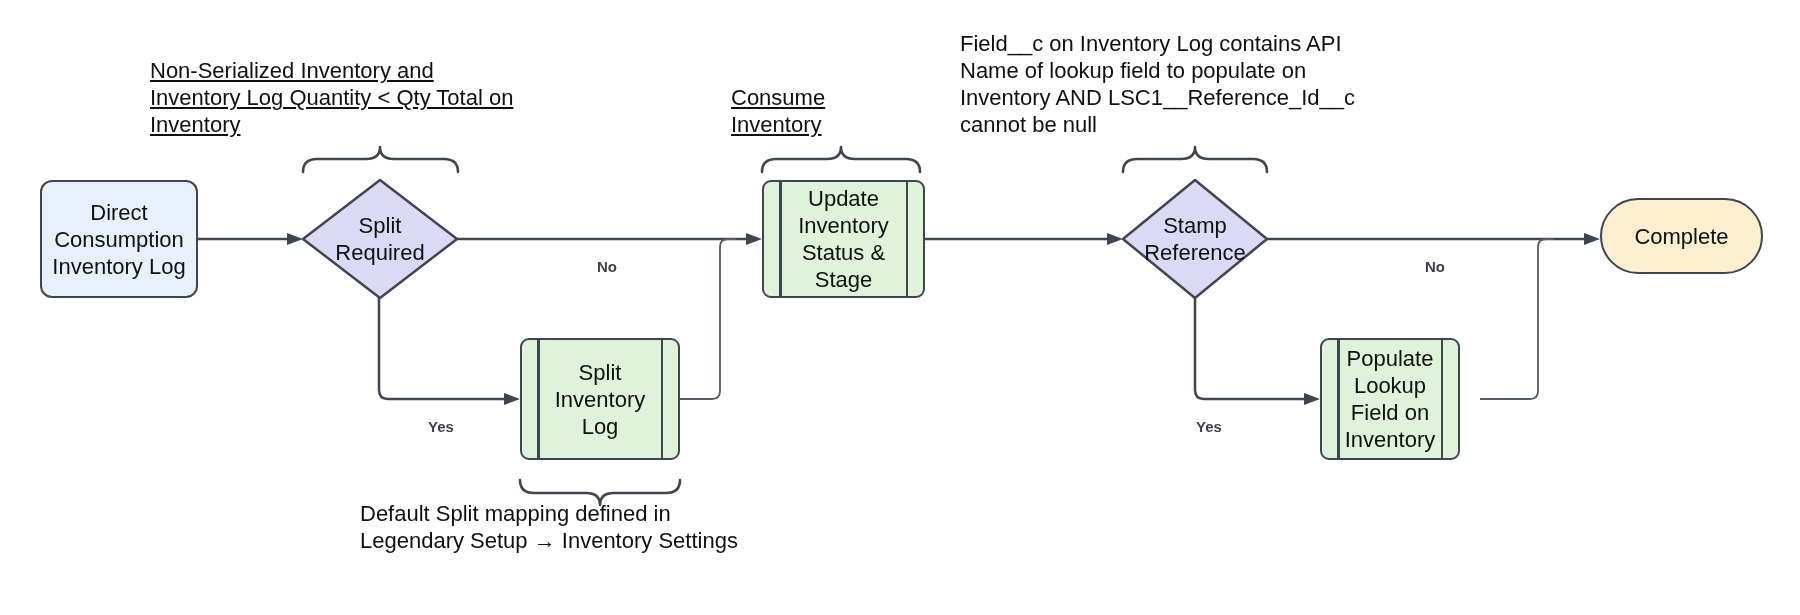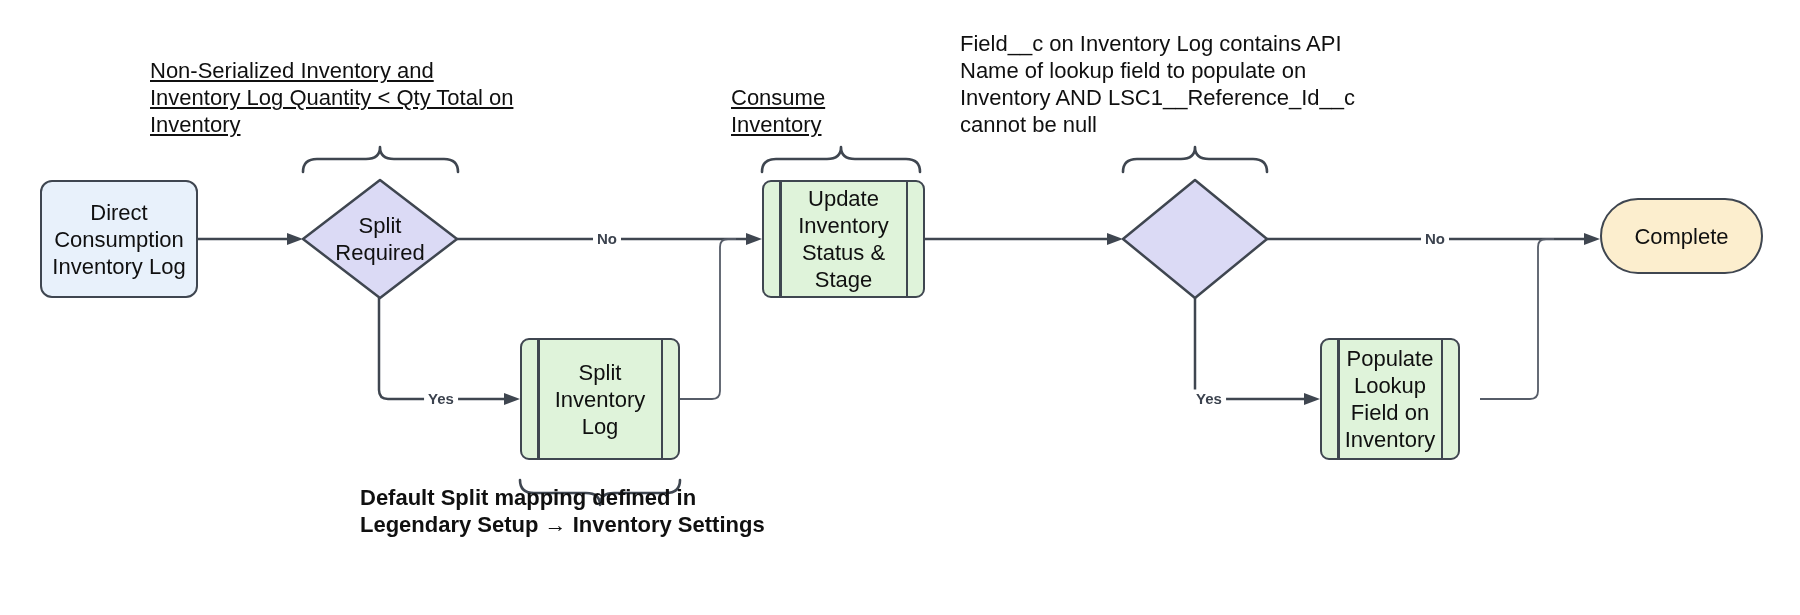--- a/index.html
+++ b/index.html
@@ -38,21 +38,21 @@
   .node-decision .shape{fill:var(--fill_purple);stroke:var(--stroke);stroke-width:2.5px;stroke-linejoin:round;}
   .node-label{position:relative;z-index:2;white-space:pre-line;}
   .sub-bar{position:absolute;top:0;bottom:0;width:2.5px;background:var(--stroke);z-index:1;}
   .sub-bar.left{left:15px;} .sub-bar.right{right:15px;}
   .annotation{
     position:absolute;white-space:pre-line;
     font-size:22px;line-height:27px;color:var(--text);
   }
   .edge-label{
     position:absolute;transform:translate(-50%,-50%);background:var(--background);
-    font-size:15px;font-weight:bold;color:var(--label_text);padding:0 4px;z-index:3;
+    font-size:15px;font-weight:bold;color:var(--label_text);padding:0 4px;z-index:3;margin-top:28px;
   }
 </style>
 </head>
 <body>
 
 <div class="canvas">
 
   <svg class="wires" viewBox="0 0 1800 615">
 
     <path class="wire" d="M198,239 H287"></path>
@@ -79,21 +79,21 @@
 
   <div class="annotation" style="left:150px;top:57px;width:460px;text-decoration:underline;">Non-Serialized Inventory and
 Inventory Log Quantity &lt; Qty Total on
 Inventory</div>
   <div class="annotation" style="left:731px;top:84px;width:220px;text-decoration:underline;">Consume
 Inventory</div>
   <div class="annotation" style="left:960px;top:30px;width:470px;">Field__c on Inventory Log contains API
 Name of lookup field to populate on
 Inventory AND LSC1__Reference_Id__c
 cannot be null</div>
-  <div class="annotation" style="left:360px;top:484px;width:480px;font-weight:bold;">Default Split mapping defined in
+  <div class="annotation" style="left:360px;top:500px;width:480px;">Default Split mapping defined in
 Legendary Setup → Inventory Settings</div>
 
   <div class="node node-rect" style="left:40px;top:180px;width:158px;height:118px;">
     <span class="node-label">Direct
 Consumption
 Inventory Log</span>
   </div>
 
   <div class="node node-decision" style="left:301px;top:178px;width:158px;height:122px;">
     <svg viewBox="0 0 158 122" preserveAspectRatio="none">
@@ -109,20 +109,22 @@
     <span class="node-label">Update
 Inventory
 Status &amp;
 Stage</span>
   </div>
 
   <div class="node node-decision" style="left:1121px;top:178px;width:148px;height:122px;">
     <svg viewBox="0 0 148 122" preserveAspectRatio="none">
       <polygon class="shape" points="74,2 146,61 74,120 2,61"></polygon>
     </svg>
+    <span class="node-label">Stamp
+Reference</span>
   </div>
 
   <div class="node node-terminator" style="left:1600px;top:198px;width:163px;height:76px;">
     <span class="node-label">Complete</span>
   </div>
 
   <div class="node node-subprocess" style="left:520px;top:338px;width:160px;height:122px;">
     <span class="sub-bar left"></span>
     <span class="sub-bar right"></span>
     <span class="node-label">Split

